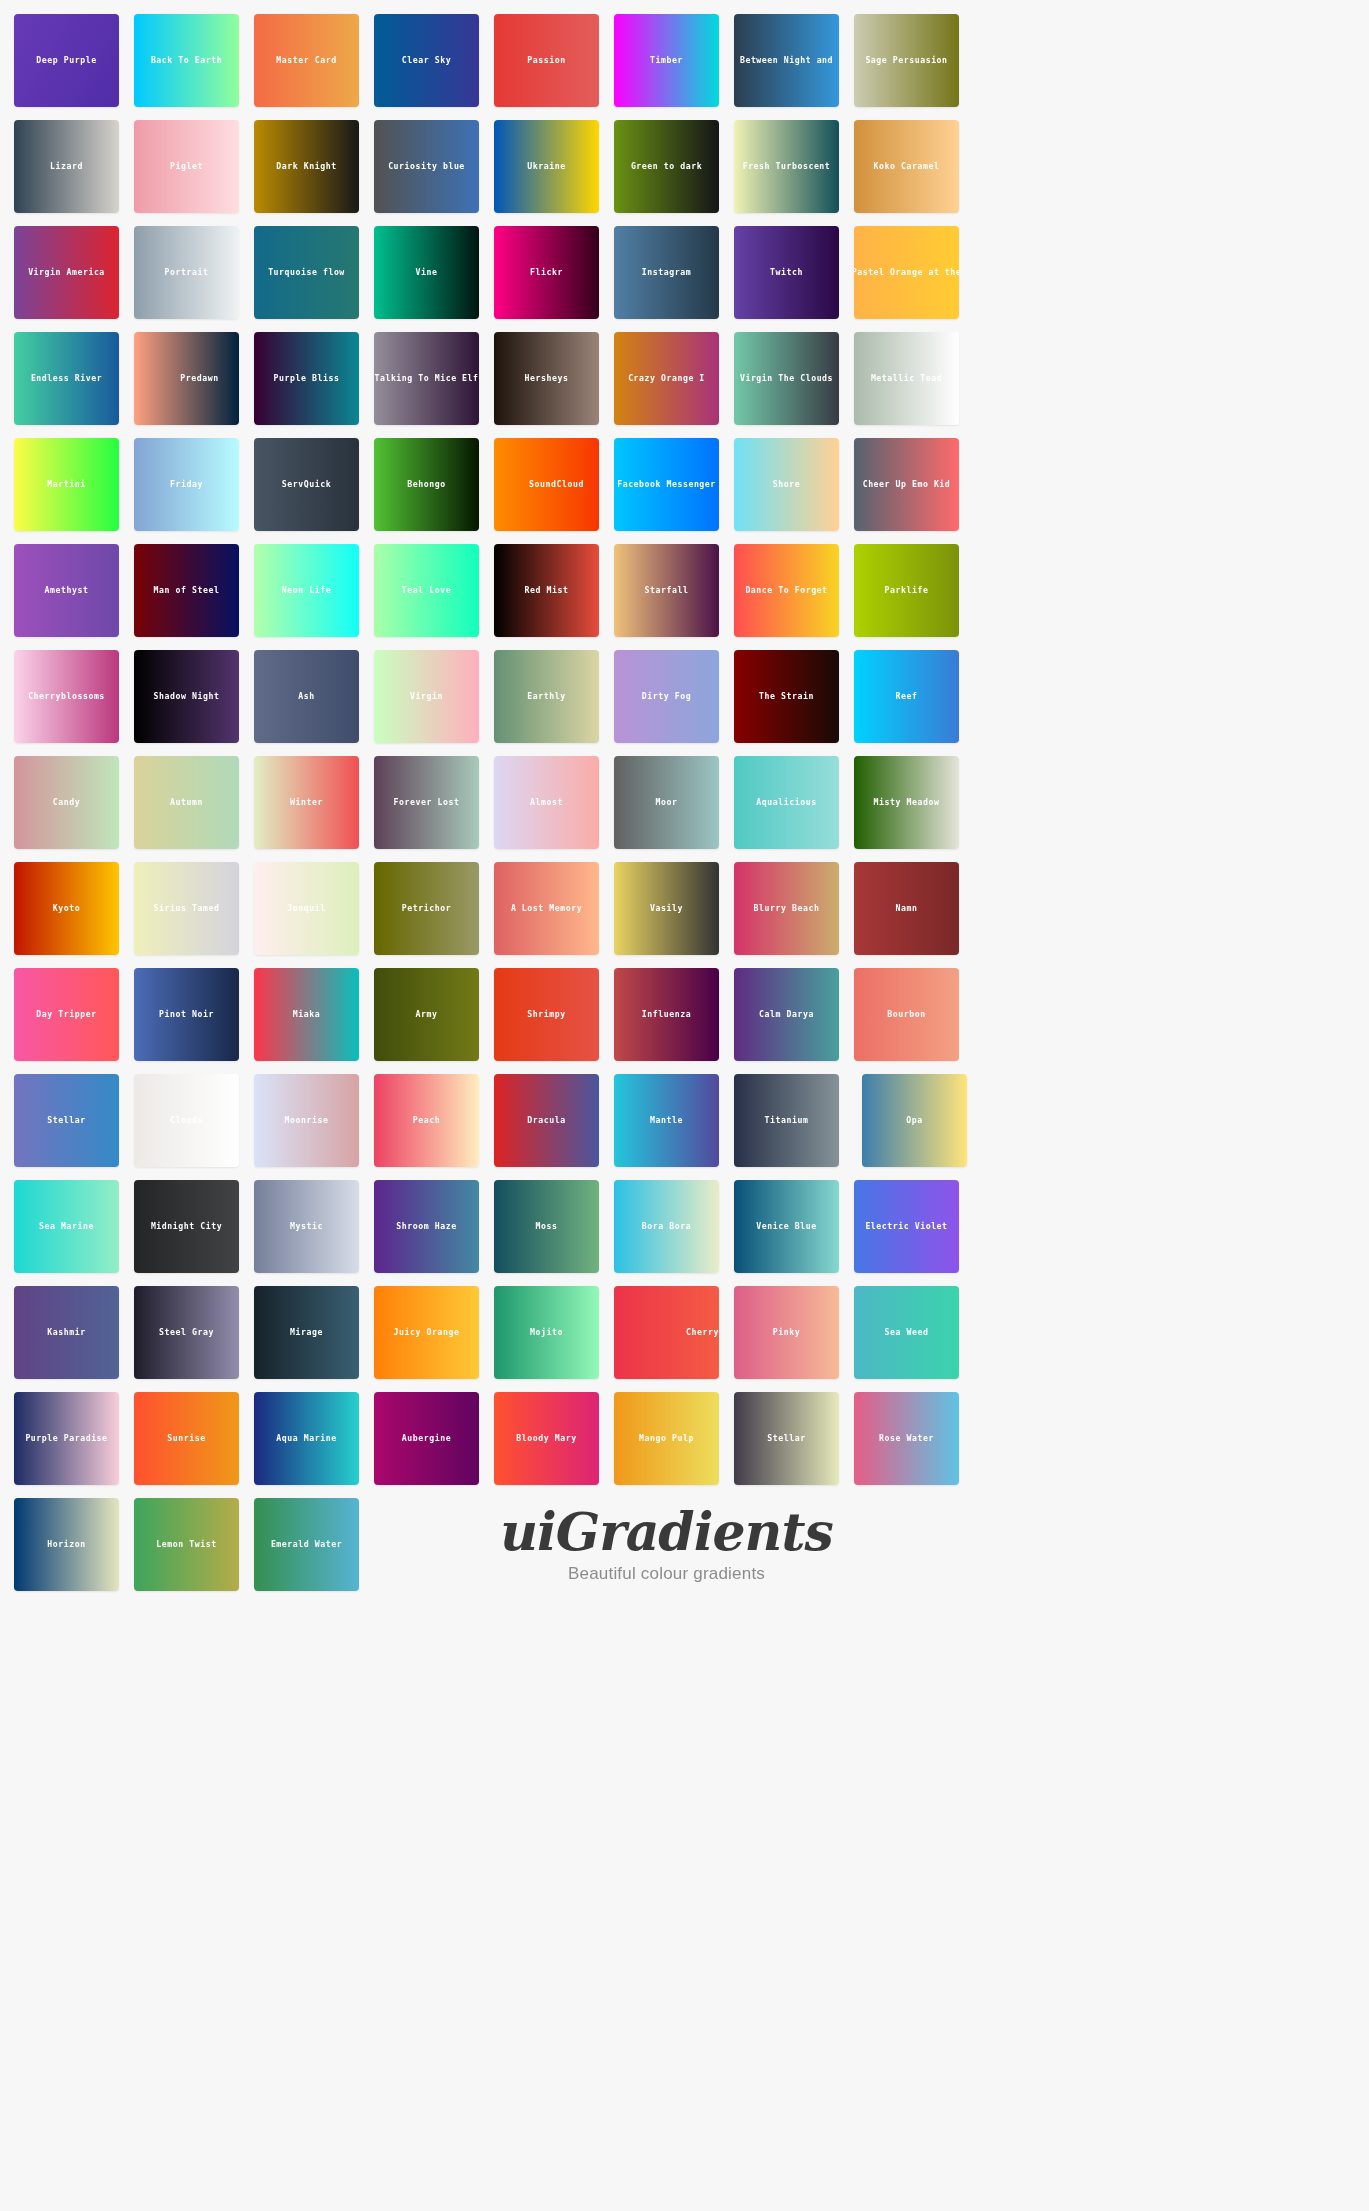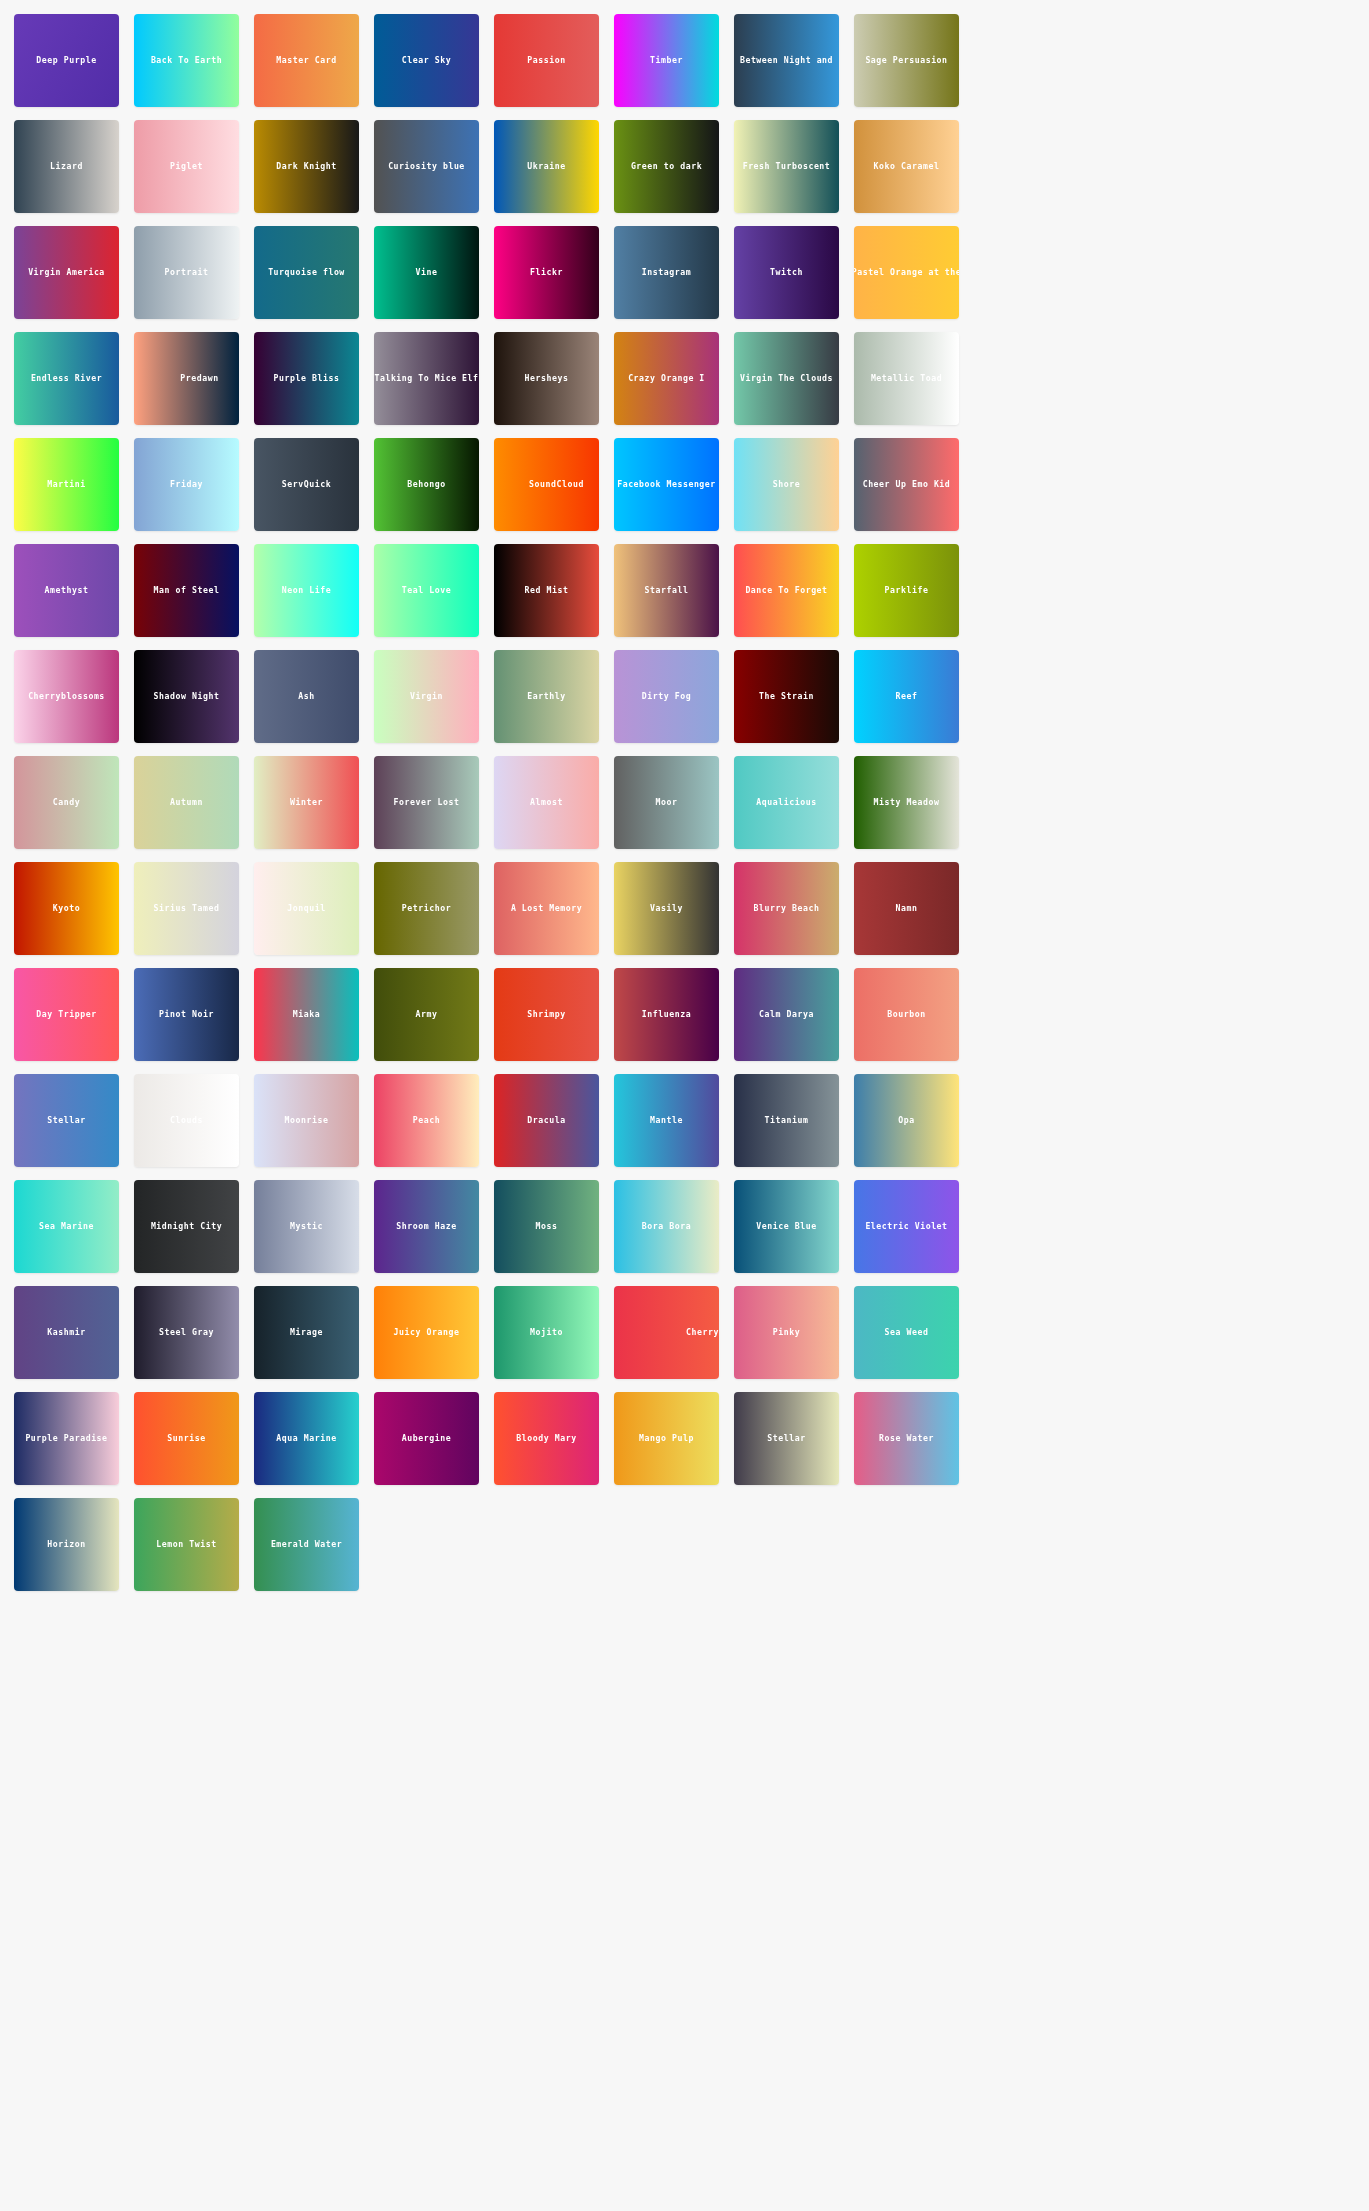--- a/index.html
+++ b/index.html
@@ -338,21 +338,21 @@
       </div>
       <div class="card" style="background: linear-gradient(90deg, rgb(220, 36, 36) 0%, rgb(74, 86, 157) 100%);">
         <span class="label">Dracula</span>
       </div>
       <div class="card" style="background: linear-gradient(90deg, rgb(36, 198, 220) 0%, rgb(81, 74, 157) 100%);">
         <span class="label">Mantle</span>
       </div>
       <div class="card" style="background: linear-gradient(90deg, rgb(40, 48, 72) 0%, rgb(133, 147, 152) 100%);">
         <span class="label">Titanium</span>
       </div>
-      <div class="card" style="background: linear-gradient(90deg, rgb(61, 126, 170) 0%, rgb(255, 228, 122) 100%);">
+      <div class="card" style="background: linear-gradient(90deg, rgb(61, 126, 170) 0%, rgb(255, 228, 122) 100%); margin-left: 8px;">
         <span class="label">Opa</span>
       </div>
       <div class="card" style="background: linear-gradient(90deg, rgb(28, 216, 210) 0%, rgb(147, 237, 199) 100%);">
         <span class="label">Sea Marine</span>
       </div>
       <div class="card" style="background: linear-gradient(90deg, rgb(35, 37, 38) 0%, rgb(65, 67, 69) 100%);">
         <span class="label">Midnight City</span>
       </div>
       <div class="card" style="background: linear-gradient(90deg, rgb(117, 127, 154) 0%, rgb(215, 221, 232) 100%);">
         <span class="label">Mystic</span>
@@ -421,15 +421,19 @@
         <span class="label">Rose Water</span>
       </div>
       <div class="card" style="background: linear-gradient(90deg, rgb(0, 57, 115) 0%, rgb(229, 229, 190) 100%);">
         <span class="label">Horizon</span>
       </div>
       <div class="card" style="background: linear-gradient(90deg, rgb(60, 165, 92) 0%, rgb(181, 172, 73) 100%);">
         <span class="label">Lemon Twist</span>
       </div>
       <div class="card" style="background: linear-gradient(90deg, rgb(52, 143, 80) 0%, rgb(86, 180, 211) 100%);">
         <span class="label">Emerald Water</span>
+      </div>
+      <div class="footer-brand">
+        <div class="brand-wordmark">uiGradients</div>
+        <div class="brand-tagline">Beautiful colour gradients</div>
       </div>
     </div>
 </div>
 
 </body></html>

